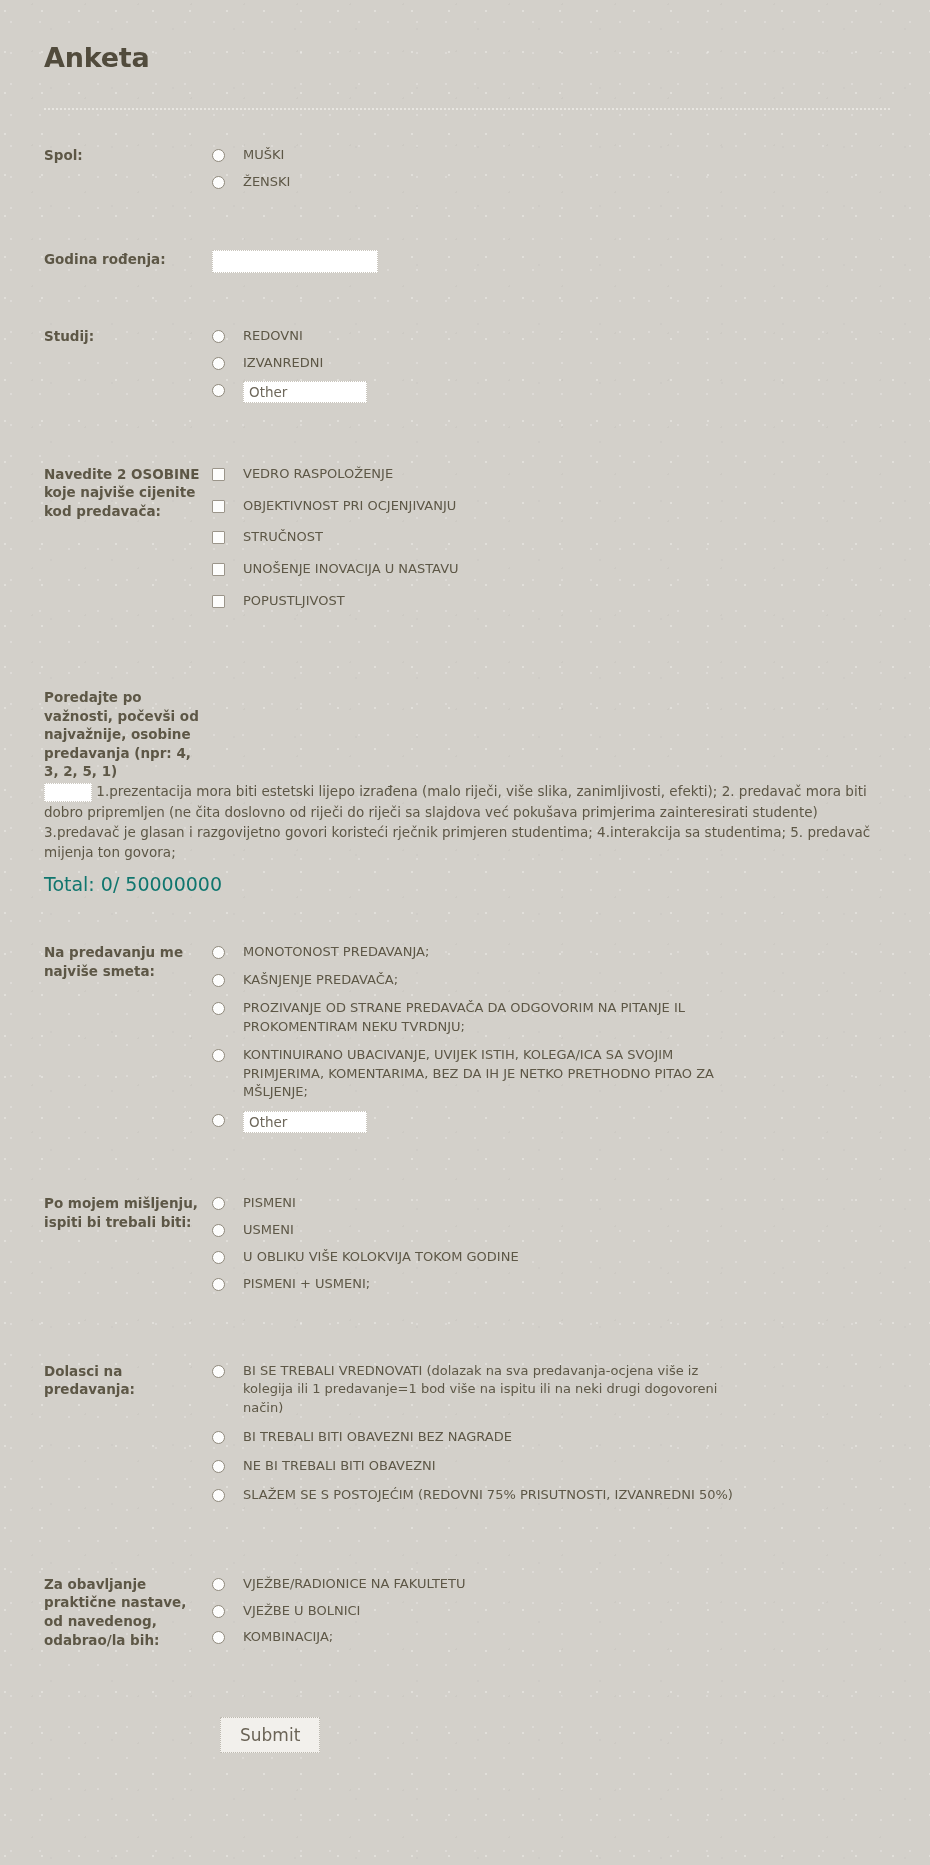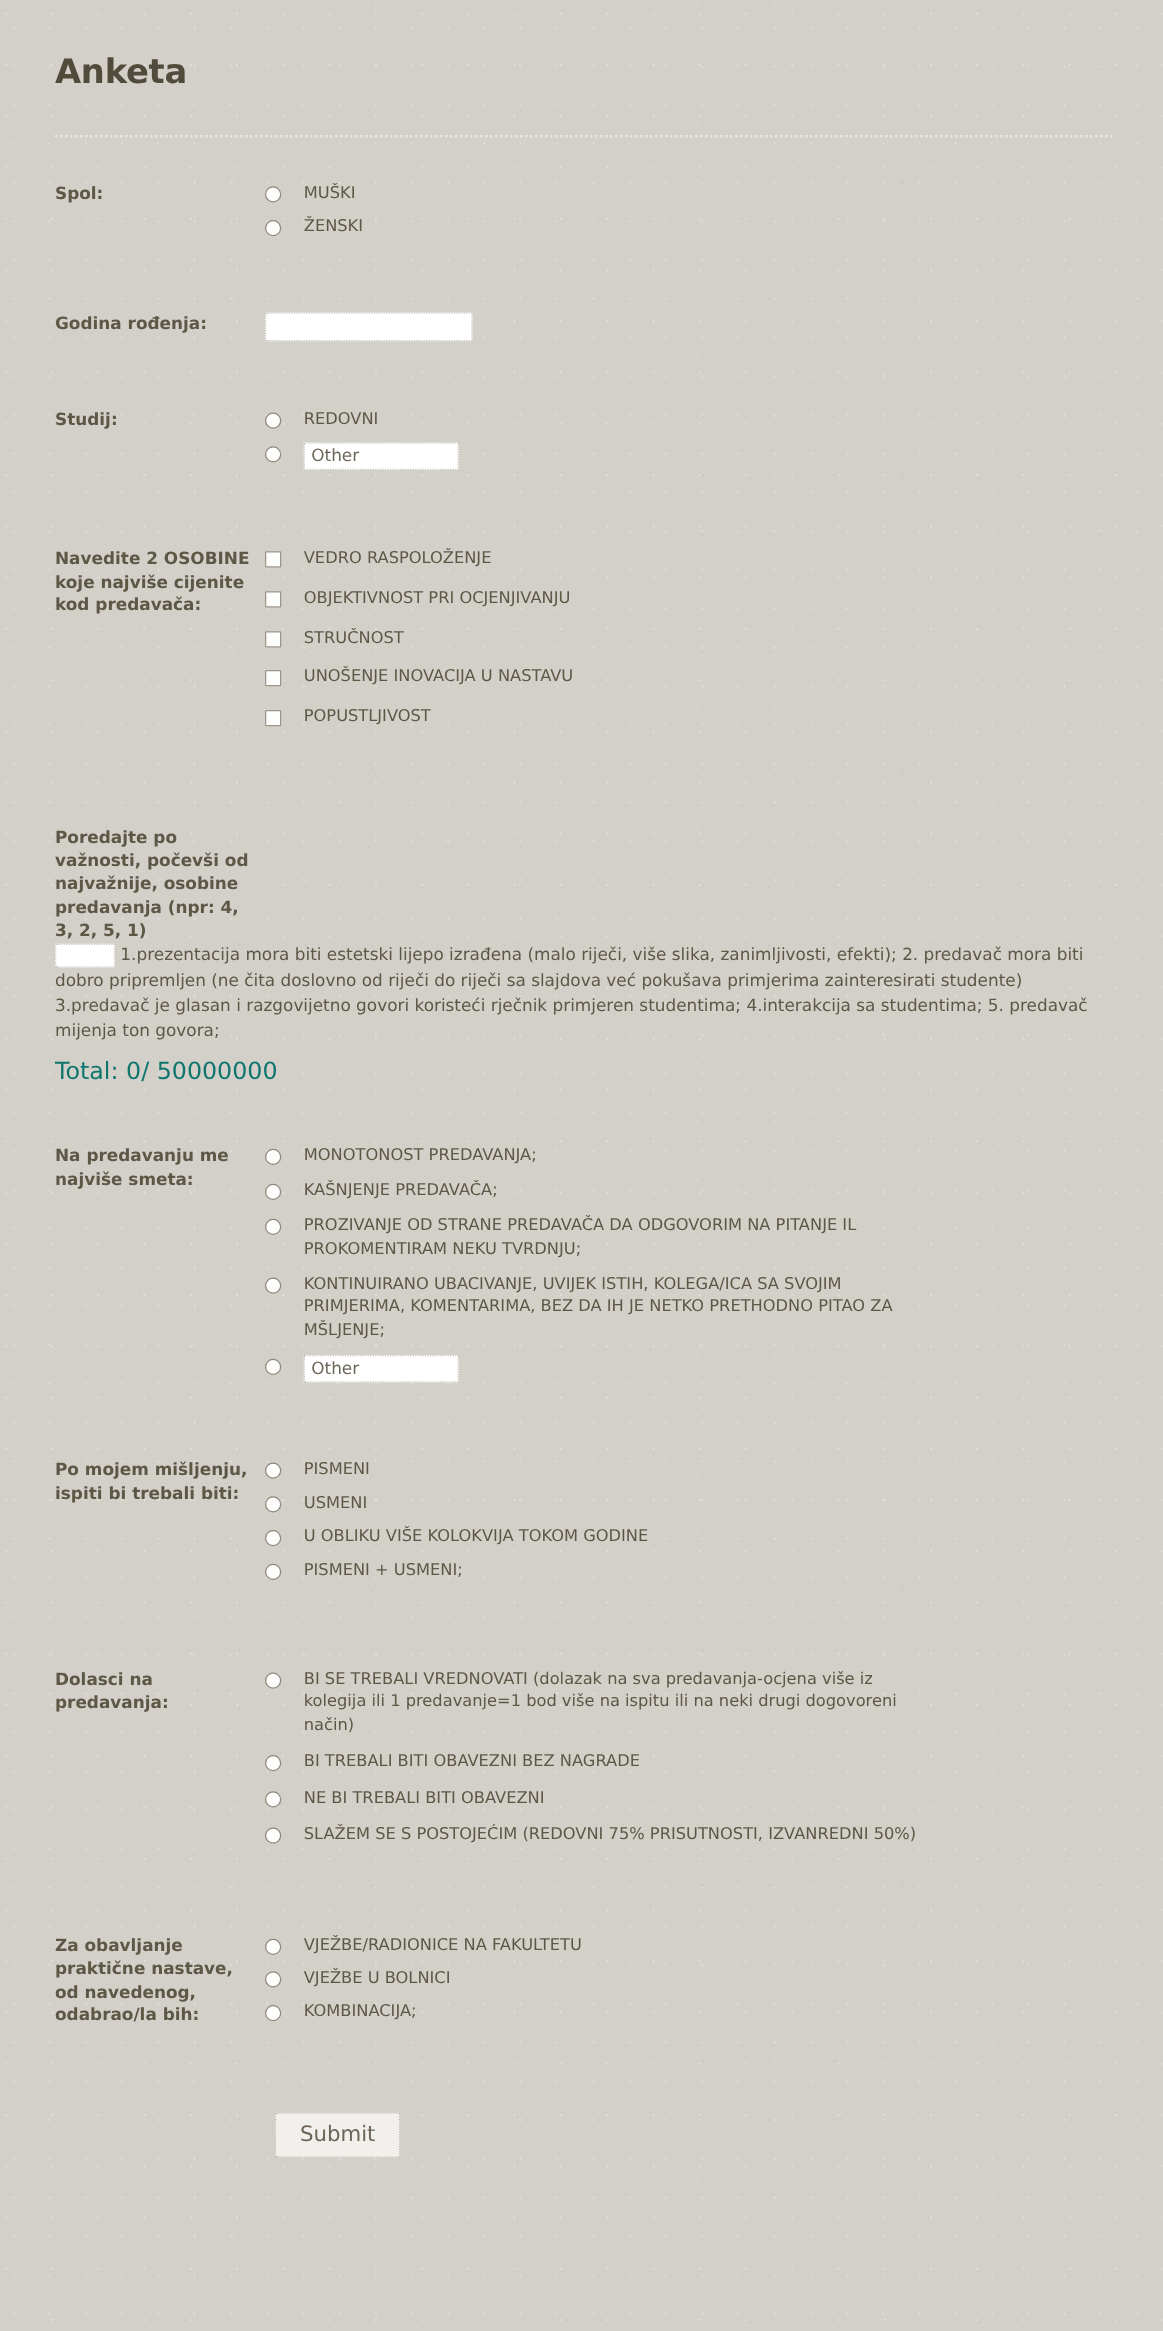--- a/index.html
+++ b/index.html
@@ -217,20 +217,24 @@
 
   <div class="qrow sec-study">
     <div class="qlabel">Studij:</div>
     <div class="qbody">
       <div class="opt">
         <span class="radio"></span>
         <span class="opt-label">REDOVNI</span>
       </div>
       <div class="opt">
         <span class="radio"></span>
+        <span class="opt-label">IZVANREDNI</span>
+      </div>
+      <div class="opt">
+        <span class="radio"></span>
         <input class="txt-input input-other" type="text" placeholder="Other" style="">
       </div>
     </div>
   </div>
 
   <div class="qrow sec-traits traits">
     <div class="qlabel">Navedite 2 OSOBINE koje najviše cijenite kod predavača:</div>
     <div class="qbody">
       <div class="opt">
         <span class="checkbox"></span>

